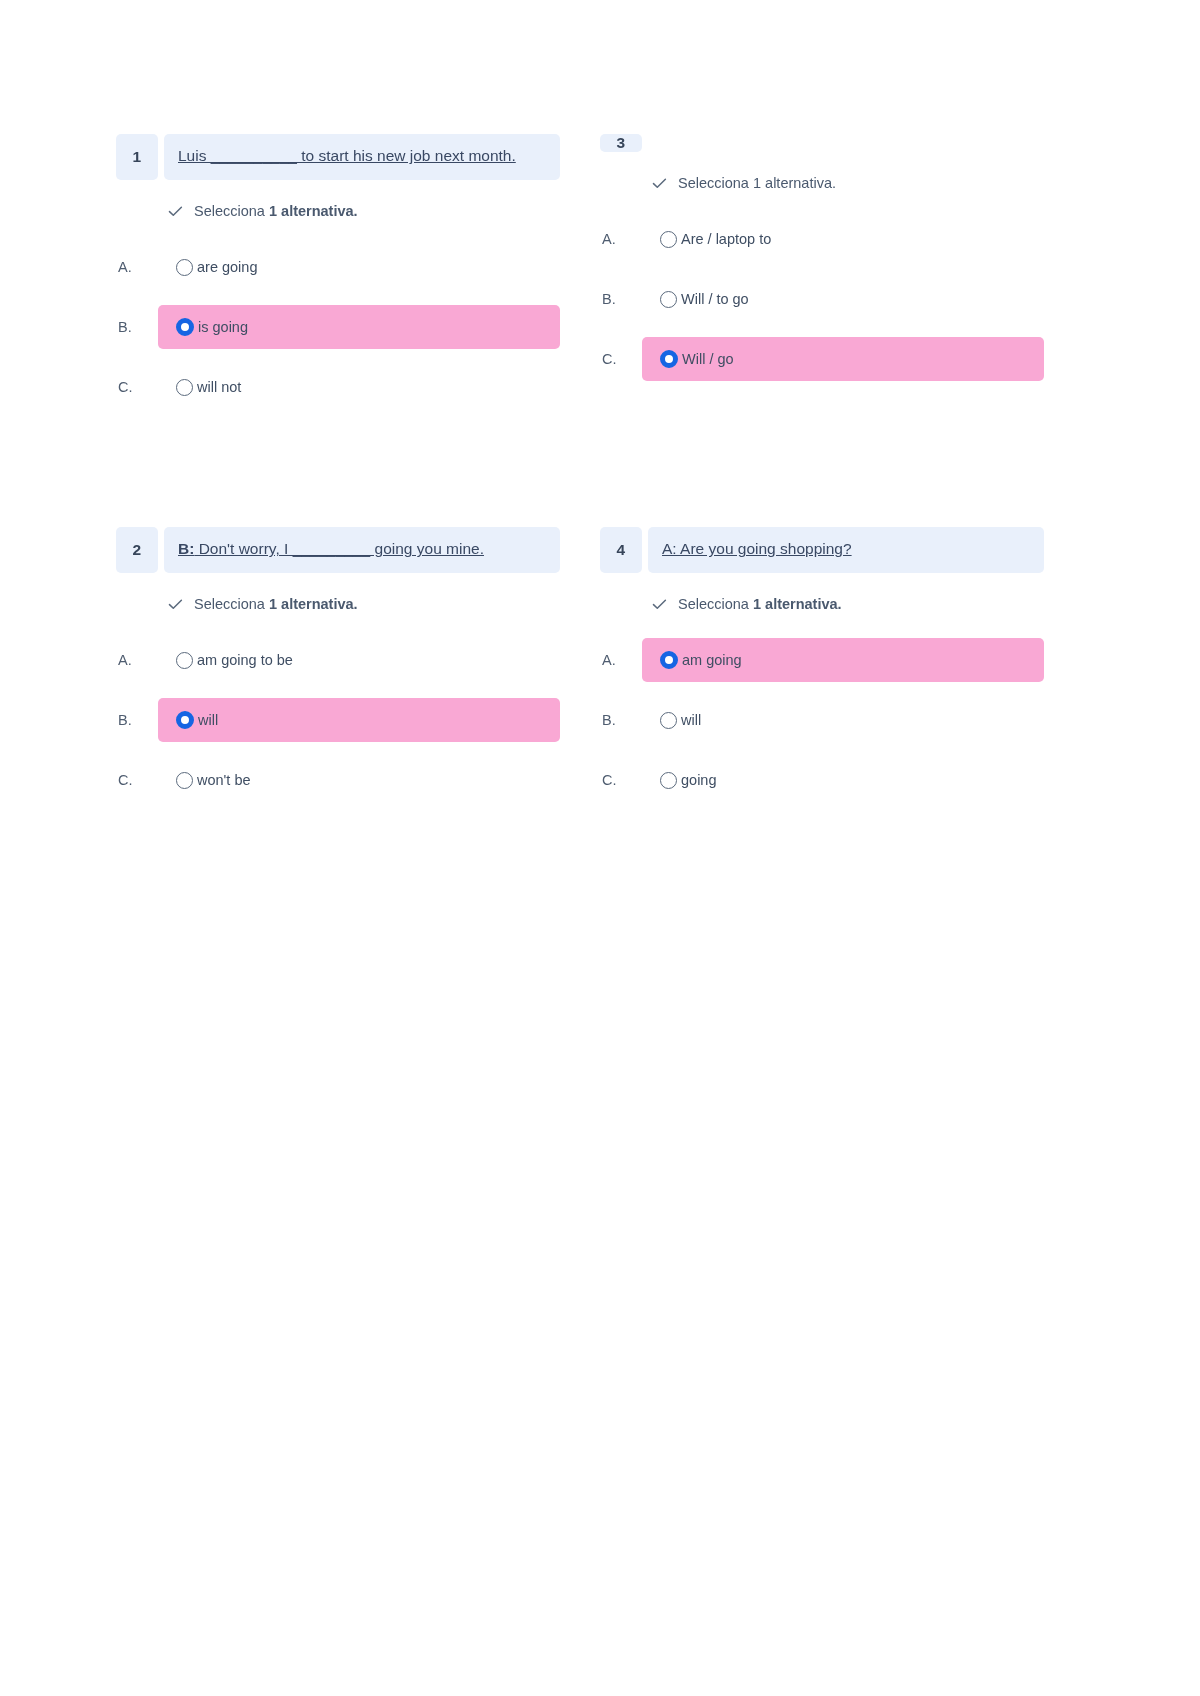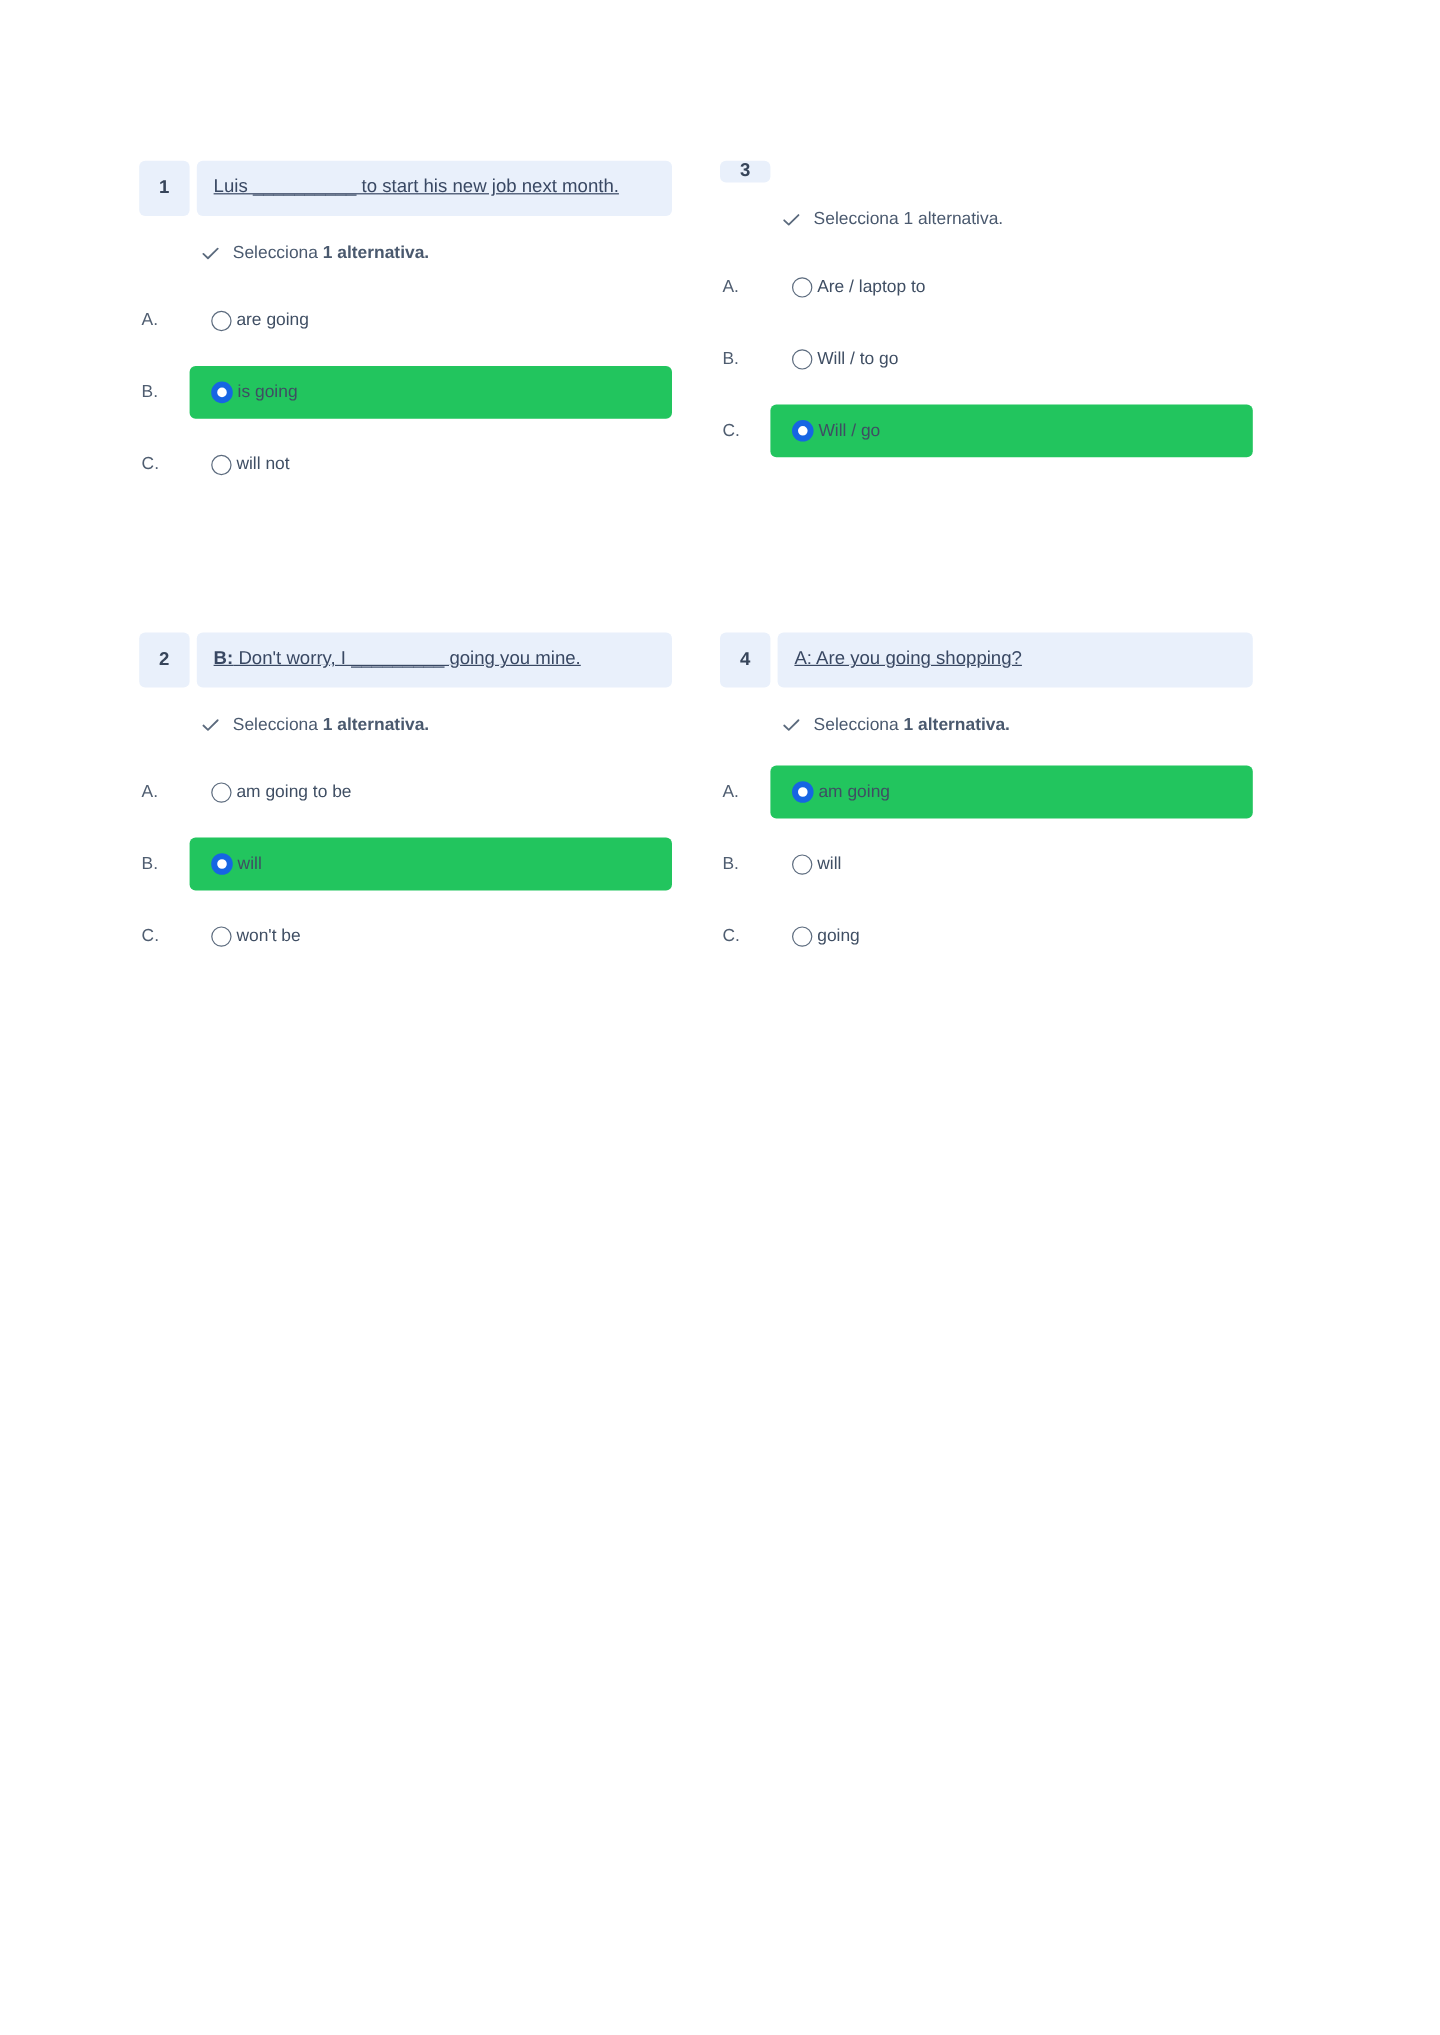--- a/index.html
+++ b/index.html
@@ -109,21 +109,21 @@
     flex: 1 1 auto;
     display: flex;
     align-items: center;
     gap: 4px;
     height: 44px;
     padding-left: 18px;
     border-radius: 5px;
     box-sizing: border-box;
   }
   .option.selected .opt-body {
-    background: #22c55e;
+    background: #f9a8d4;
   }
   .radio {
     width: 17px;
     height: 17px;
     border-radius: 50%;
     border: 1.6px solid #5b6a7d;
     box-sizing: border-box;
     flex: 0 0 17px;
   }
   .option.selected .radio {

